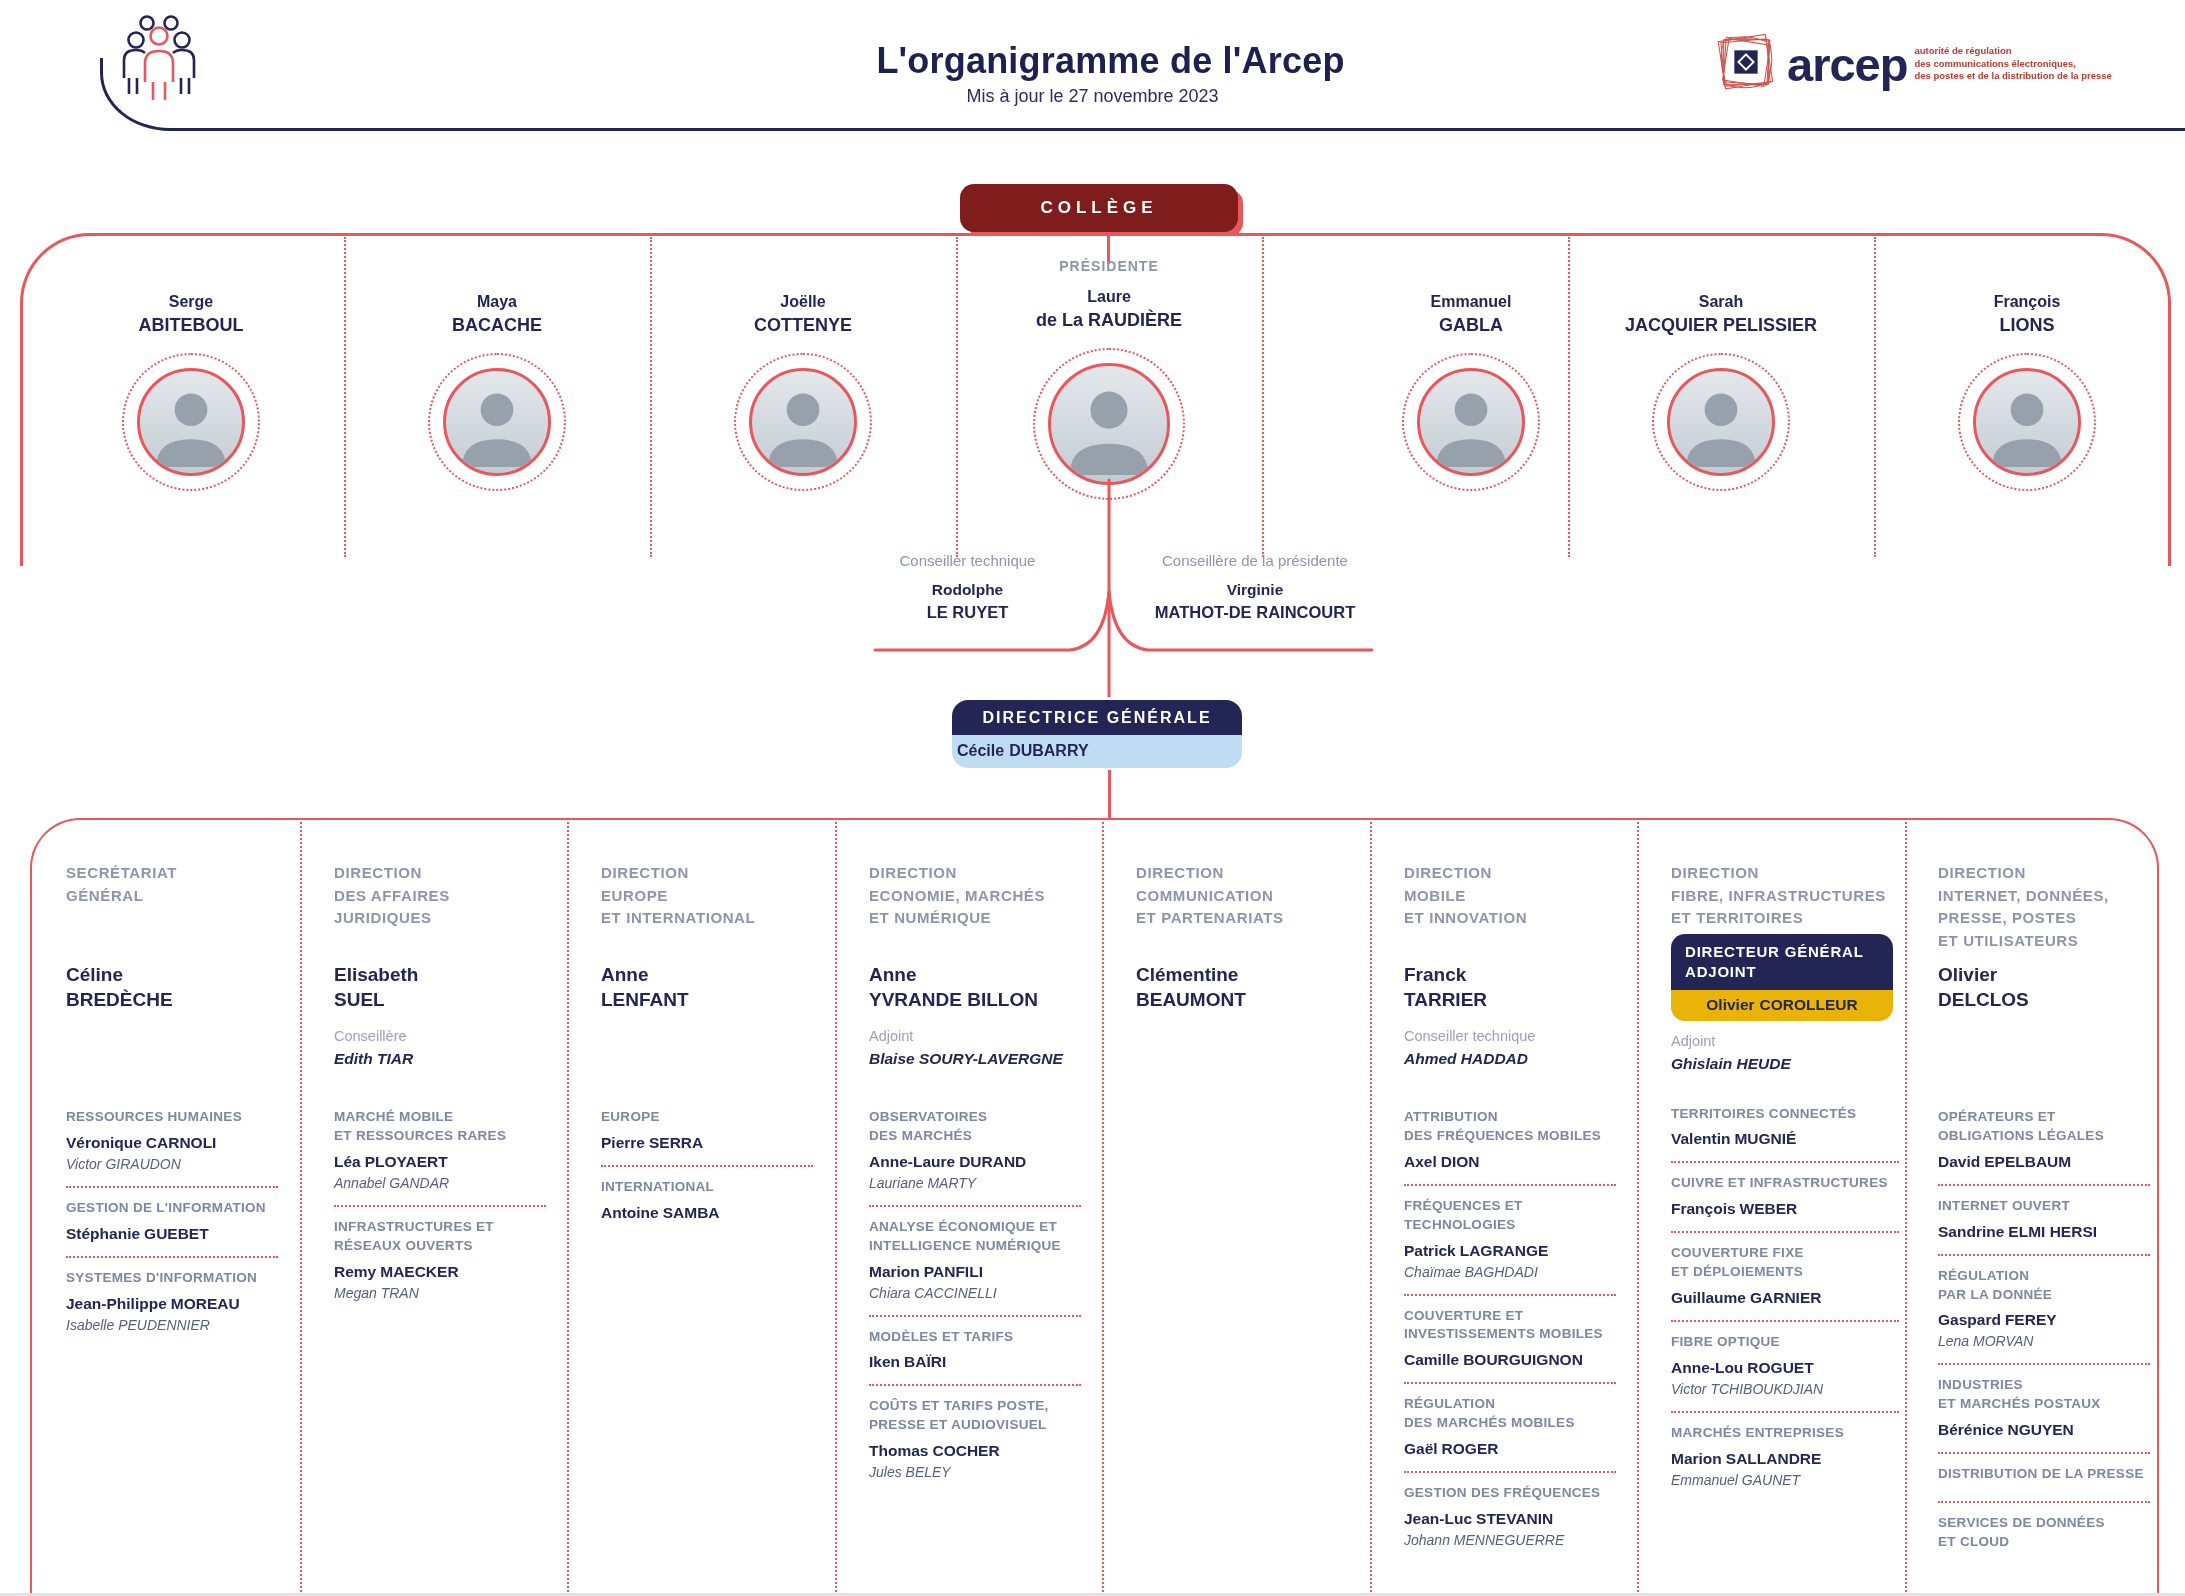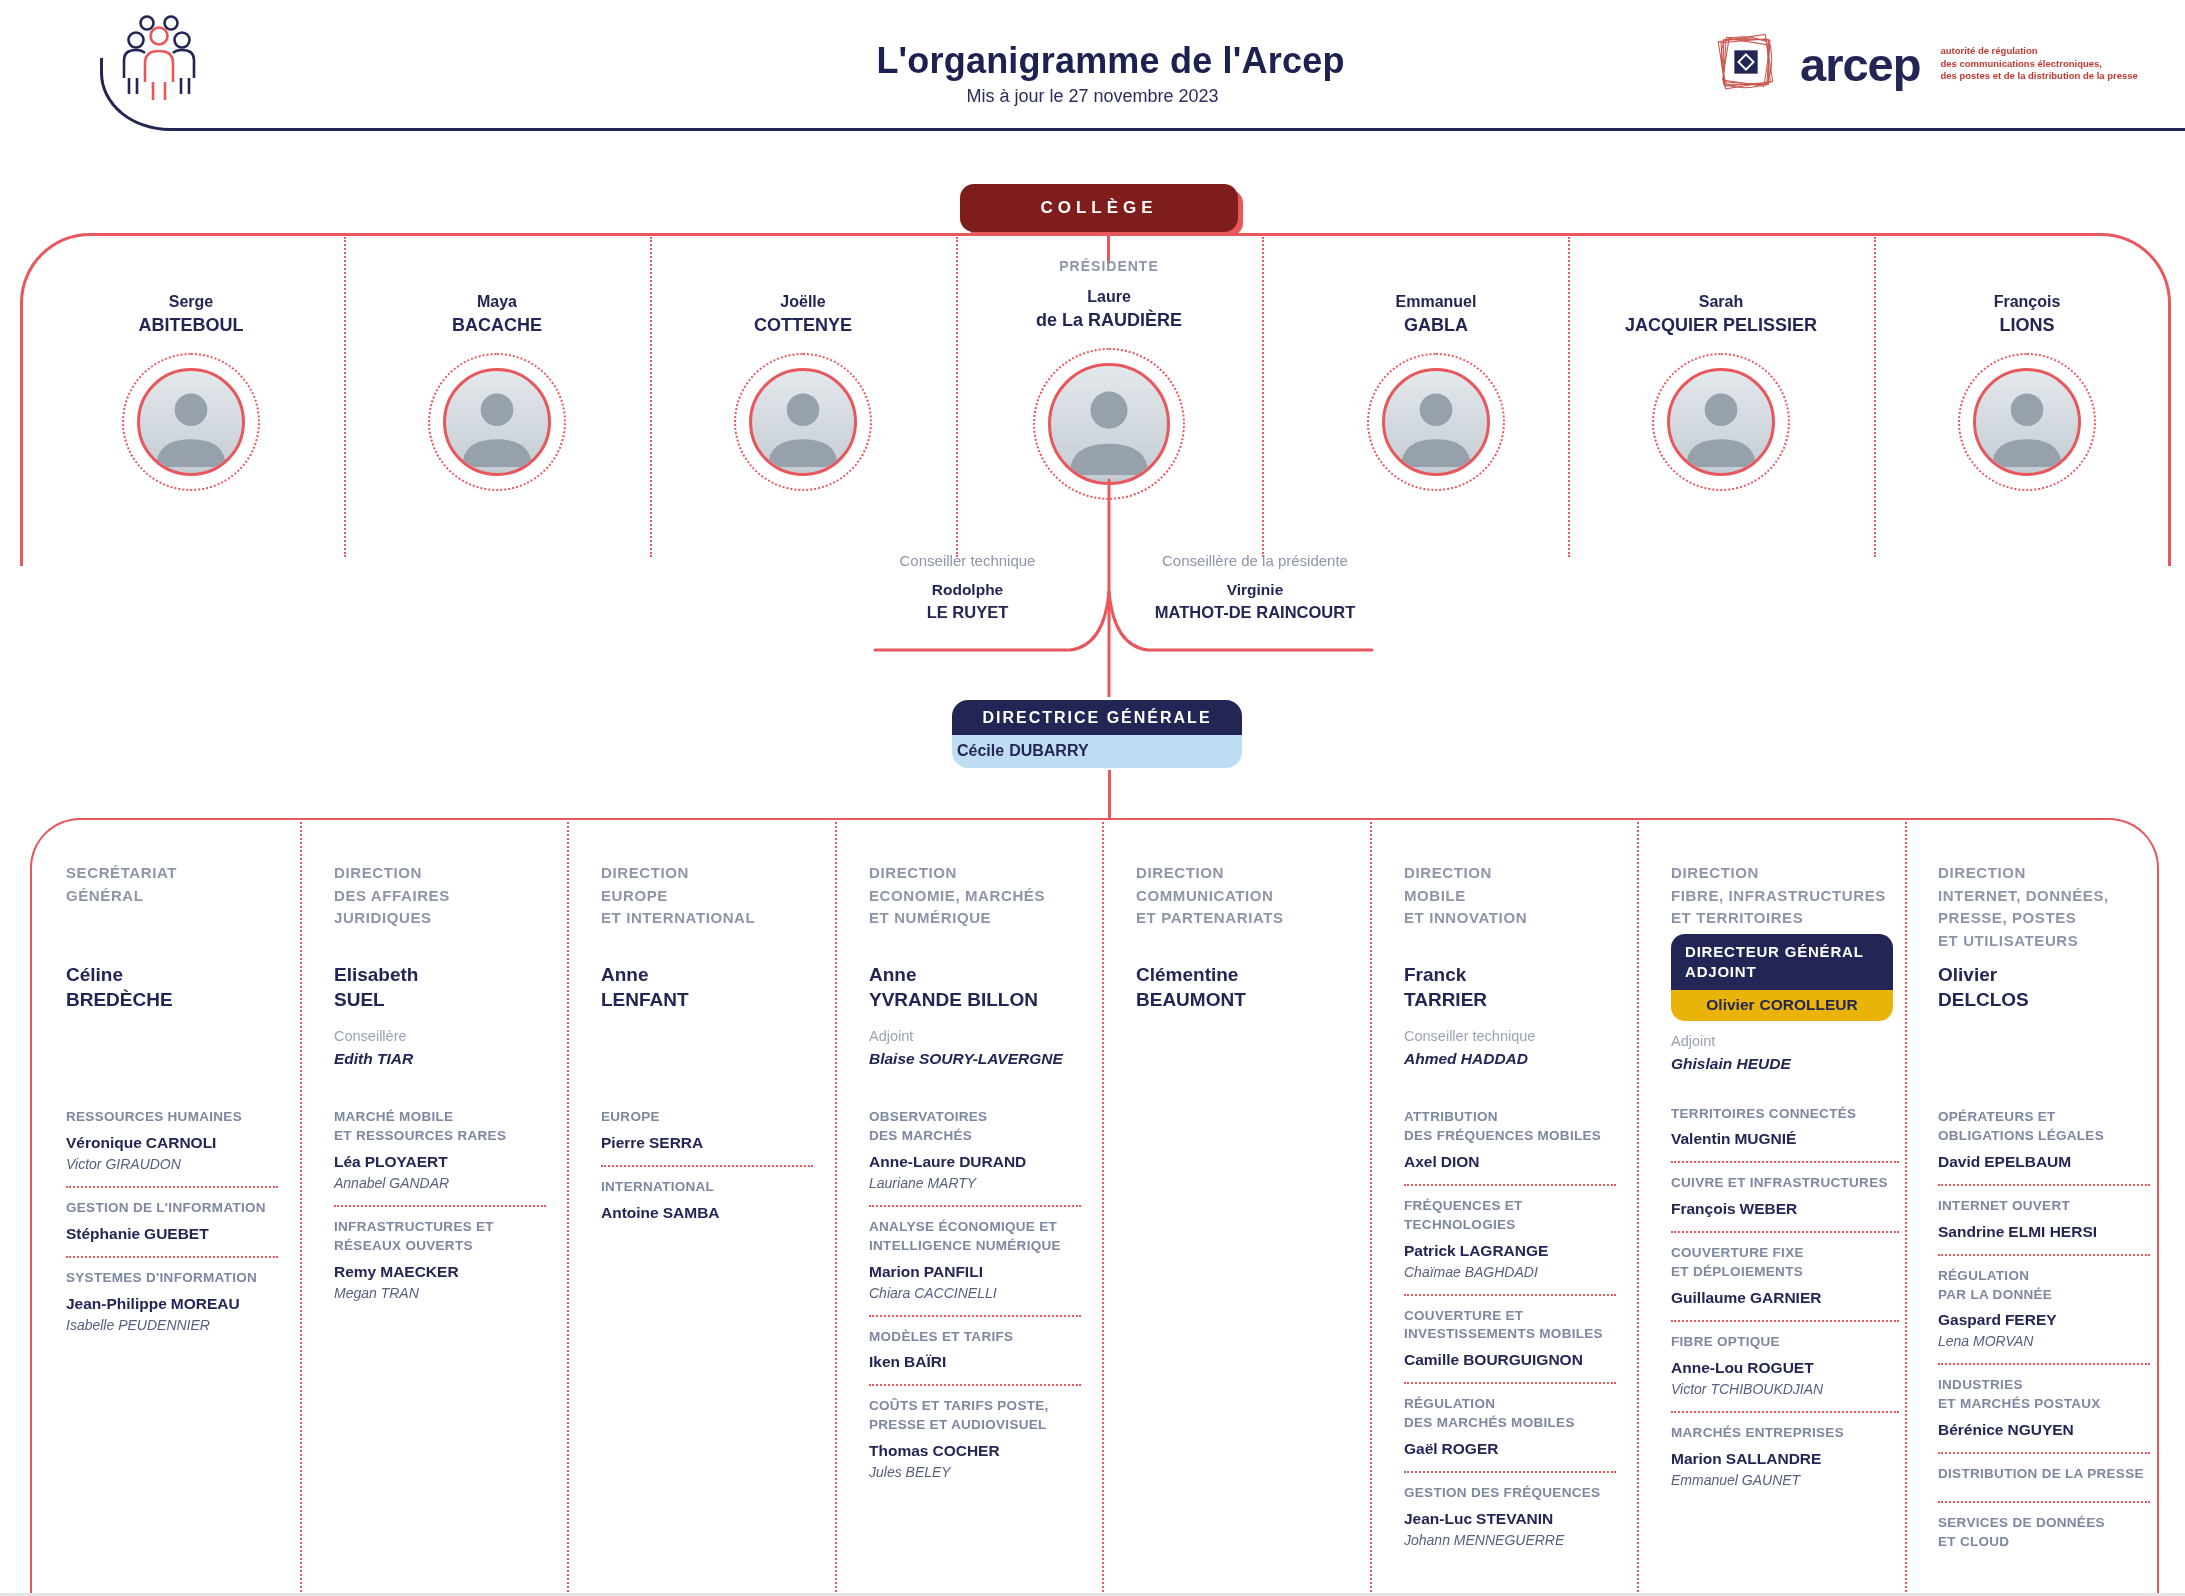--- a/index.html
+++ b/index.html
@@ -7,21 +7,21 @@
           font-family:"Liberation Sans",sans-serif;color:#232655;}
   
   .hdr-curve{position:absolute;left:100px;top:58px;width:2085px;height:70px;
              border-left:3px solid #232655;border-bottom:3px solid #232655;
              border-bottom-left-radius:70px 58px;}
   .hdr-icon{position:absolute;left:116px;top:12px;}
   .hdr-title{position:absolute;left:0;right:0;top:40px;text-align:center;
              font-size:36px;font-weight:800;color:#1d2150;letter-spacing:.2px;padding-left:36px;}
   .hdr-sub{position:absolute;left:0;right:0;top:86px;text-align:center;
            font-size:18px;color:#2a2d5e;}
-  .logo{position:absolute;left:1712px;top:28px;display:flex;align-items:center;gap:20px;}
+  .logo{position:absolute;left:1712px;top:28px;display:flex;align-items:center;gap:7px;}
   .logo-word{font-size:47px;font-weight:800;color:#232655;letter-spacing:-1px;line-height:1;}
   .logo-tag{font-size:9.5px;font-weight:700;color:#c0392f;line-height:1.35;white-space:pre-line;}
   
   .bracket-top{position:absolute;left:20px;top:233px;width:2145px;height:330px;
                border-top:3px solid #e8575c;border-left:3px solid #e8575c;border-right:3px solid #e8575c;
                border-radius:70px 70px 0 0;}
   .badge{position:absolute;left:960px;top:184px;width:278px;height:48px;background:#7f1d1d;
          border-radius:14px;display:flex;align-items:center;justify-content:center;
          color:#fff;font-size:17px;font-weight:700;letter-spacing:5px;
          box-shadow:6px 5px 0 -1px #e8575c;}
@@ -183,21 +183,21 @@
     <div class="m-last">de La RAUDIÈRE</div>
     <div class="ring big">
         <div class="photo">
       <svg width="100%" height="100%" viewBox="0 0 100 100">
             <circle cx="50" cy="38" r="16" fill="#97a1ab"></circle>
             <path d="M16 94 q0-27 34-27 q34 0 34 27 z" fill="#97a1ab"></path>
           </svg>
     </div>
       </div>
   </div>
-  <div class="member" style="left:1283px">
+  <div class="member" style="left:1318px">
     <div class="m-role"></div>
     <div class="m-first">Emmanuel</div>
     <div class="m-last">GABLA</div>
     <div class="ring">
         <div class="photo">
       <svg width="100%" height="100%" viewBox="0 0 100 100">
             <circle cx="50" cy="38" r="16" fill="#97a1ab"></circle>
             <path d="M16 94 q0-27 34-27 q34 0 34 27 z" fill="#97a1ab"></path>
           </svg>
     </div>

